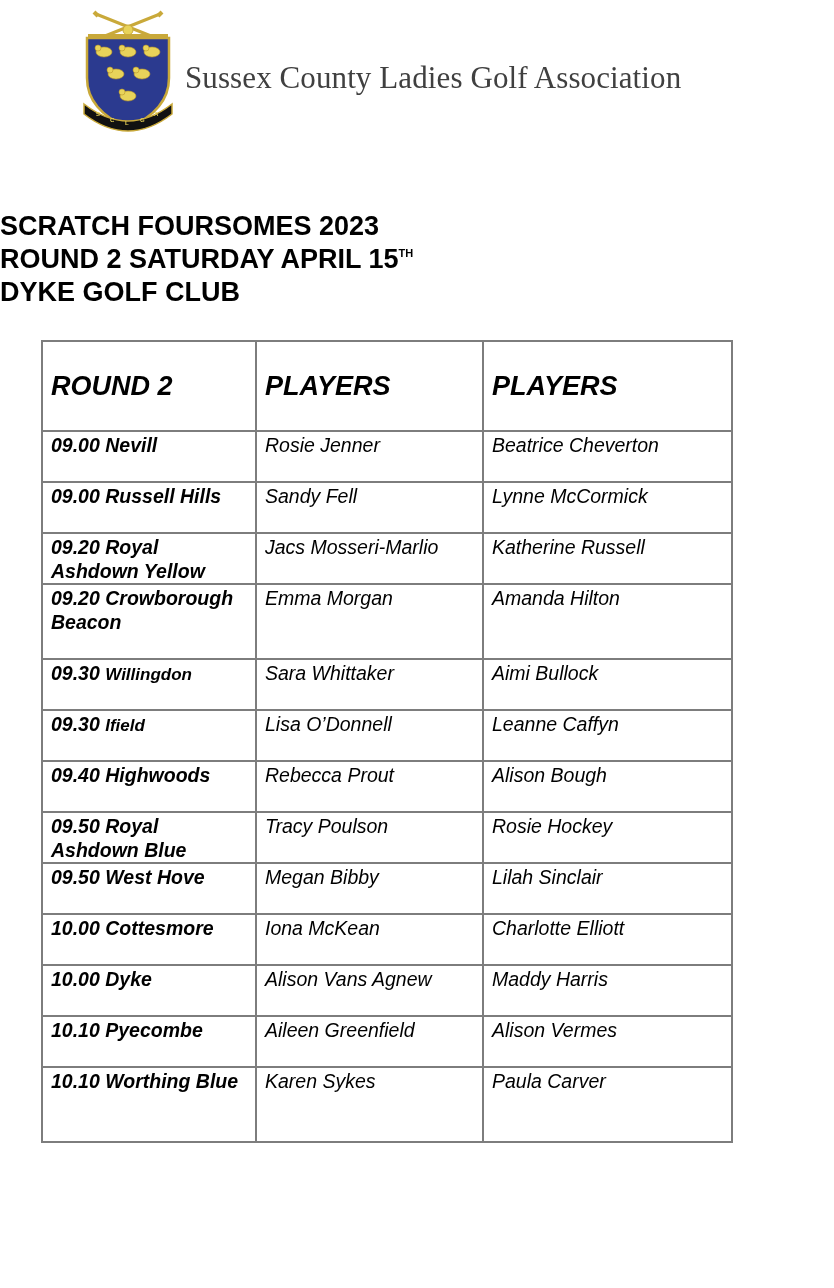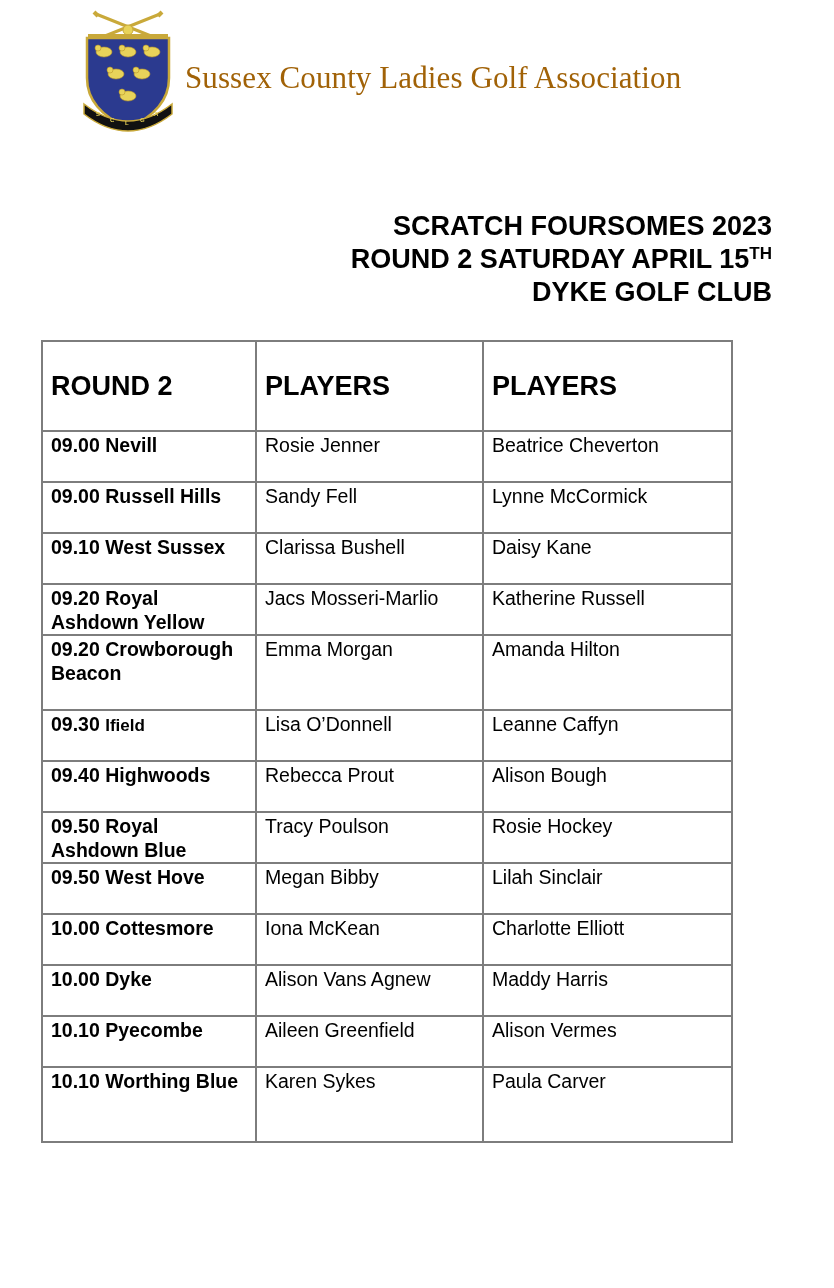--- a/index.html
+++ b/index.html
@@ -28,54 +28,55 @@
       top: 0;
       width: 92px;
       height: 128px;
     }
     .org-name {
       position: absolute;
       left: 103px;
       top: 52px;
       font-family: "Liberation Serif", "DejaVu Serif", serif;
       font-size: 31px;
-      color: #a16207;
+      color: #404040;
       letter-spacing: 0.1px;
       white-space: nowrap;
     }
     .titles {
       position: absolute;
       left: 0;
       top: 210px;
       width: 772px;
-      text-align: right;
+      text-align: left;
       font-weight: bold;
       font-size: 27px;
       line-height: 33px;
     }
     .titles div { white-space: nowrap; }
     .titles sup {
-      font-size: 17px;
+      font-size: 11px;
       vertical-align: top;
       position: relative;
       top: -6px;
     }
     table.draw {
       position: absolute;
       left: 41px;
       top: 340px;
       width: 690px;
       border-collapse: collapse;
       table-layout: fixed;
     }
     table.draw td, table.draw th {
       border: 2px solid #7d7d7d;
       vertical-align: top;
       padding: 0 8px;
       text-align: left;
+      font-style: italic;
     }
     col.c1 { width: 214px; }
     col.c2 { width: 227px; }
     col.c3 { width: 249px; }
     table.draw th {
       height: 88px;
       font-size: 27px;
       font-weight: bold;
       vertical-align: middle;
       padding-top: 0;
@@ -159,35 +160,35 @@
         <td class="venue"><span>09.00</span> <span>Nevill</span></td>
         <td>Rosie Jenner</td>
         <td>Beatrice Cheverton</td>
       </tr>
       <tr class="row">
         <td class="venue"><span>09.00</span> <span>Russell Hills</span></td>
         <td>Sandy Fell</td>
         <td>Lynne McCormick</td>
       </tr>
       <tr class="row">
-        <td class="venue"><span>09.10</span> <span>West Sussex</span></td>
-        <td>Clarissa Bushell</td>
-        <td>Daisy Kane</td>
-      </tr>
-      <tr class="row">
         <td class="venue"><span>09.20</span> <span>Royal Ashdown Yellow</span></td>
         <td>Jacs Mosseri-Marlio</td>
         <td>Katherine Russell</td>
       </tr>
       <tr class="row tall">
         <td class="venue"><span>09.20</span> <span>Crowborough Beacon</span></td>
         <td>Emma Morgan</td>
         <td>Amanda Hilton</td>
       </tr>
       <tr class="row">
+        <td class="venue"><span>09.30</span> <span class="small">Willingdon</span></td>
+        <td>Sara Whittaker</td>
+        <td>Aimi Bullock</td>
+      </tr>
+      <tr class="row">
         <td class="venue"><span>09.30</span> <span class="small">Ifield</span></td>
         <td>Lisa O’Donnell</td>
         <td>Leanne Caffyn</td>
       </tr>
       <tr class="row">
         <td class="venue"><span>09.40</span> <span>Highwoods</span></td>
         <td>Rebecca Prout</td>
         <td>Alison Bough</td>
       </tr>
       <tr class="row">

